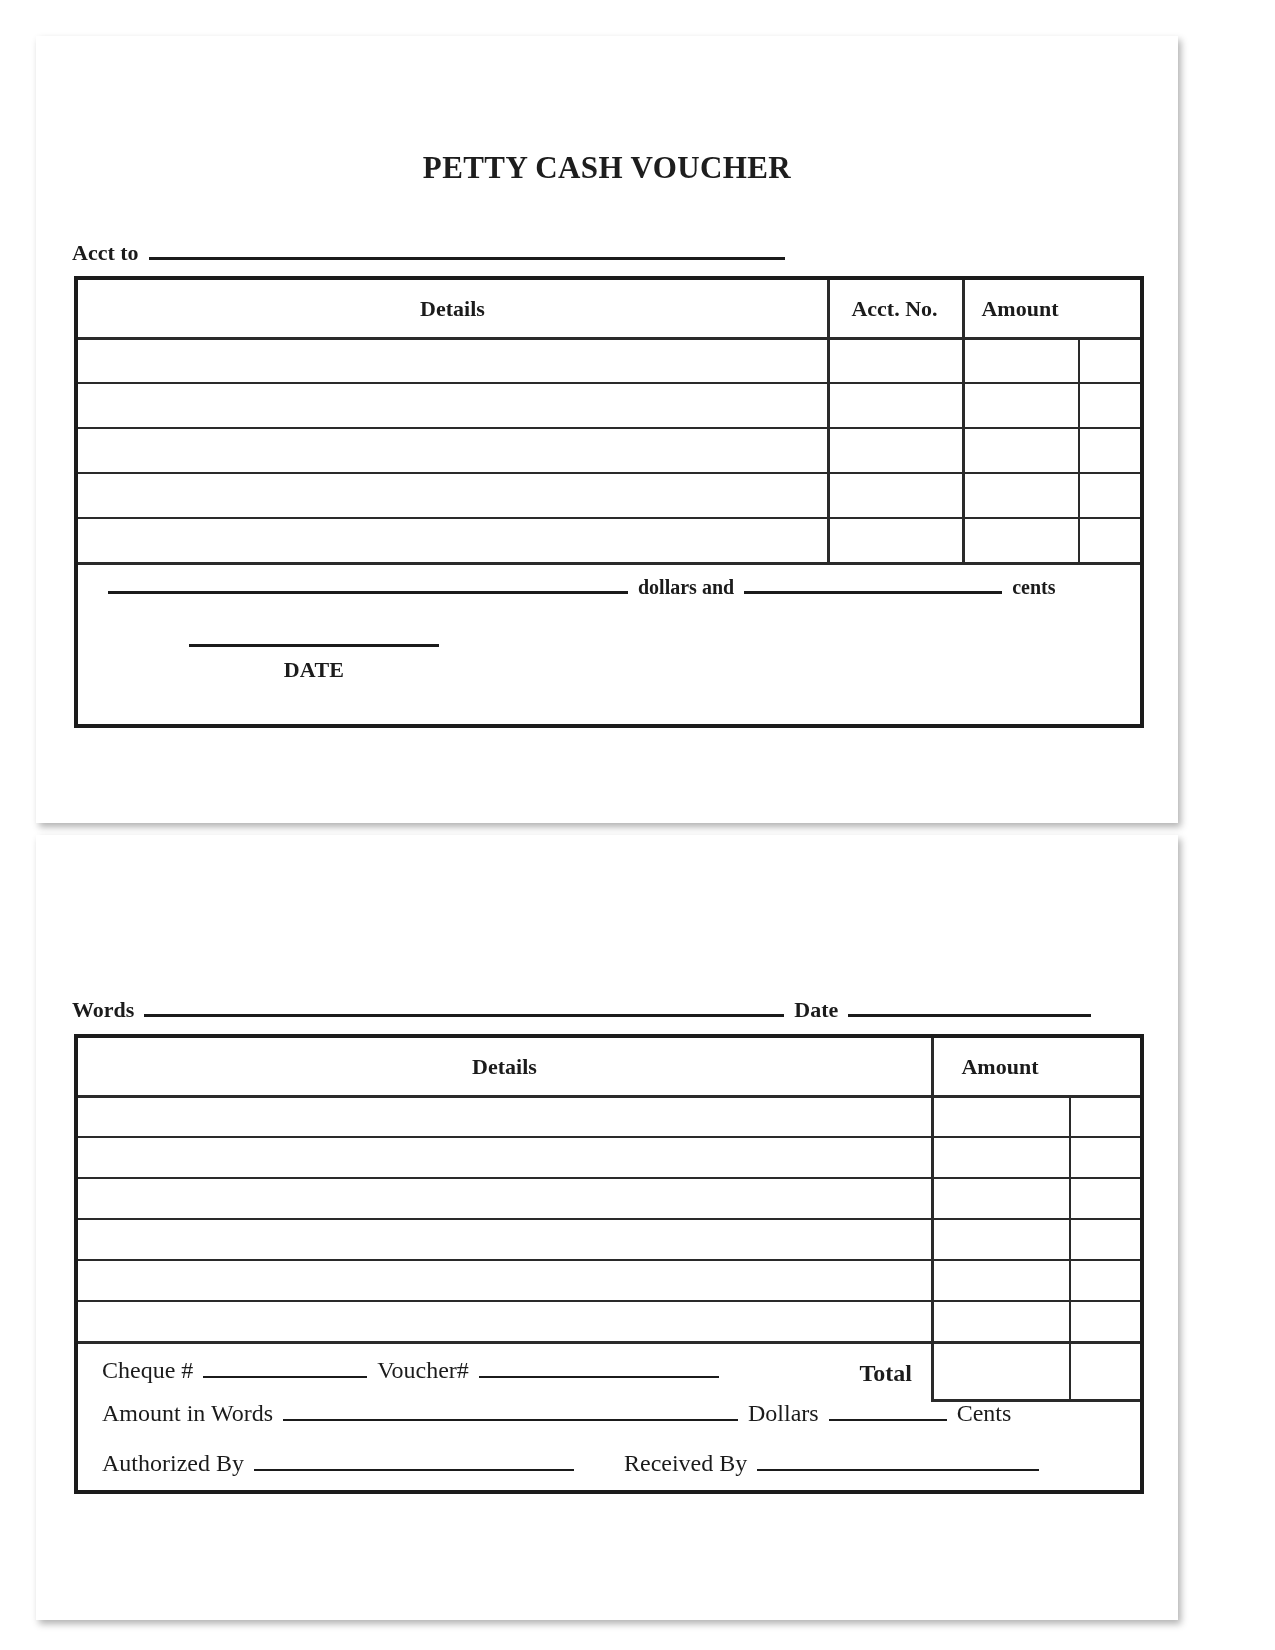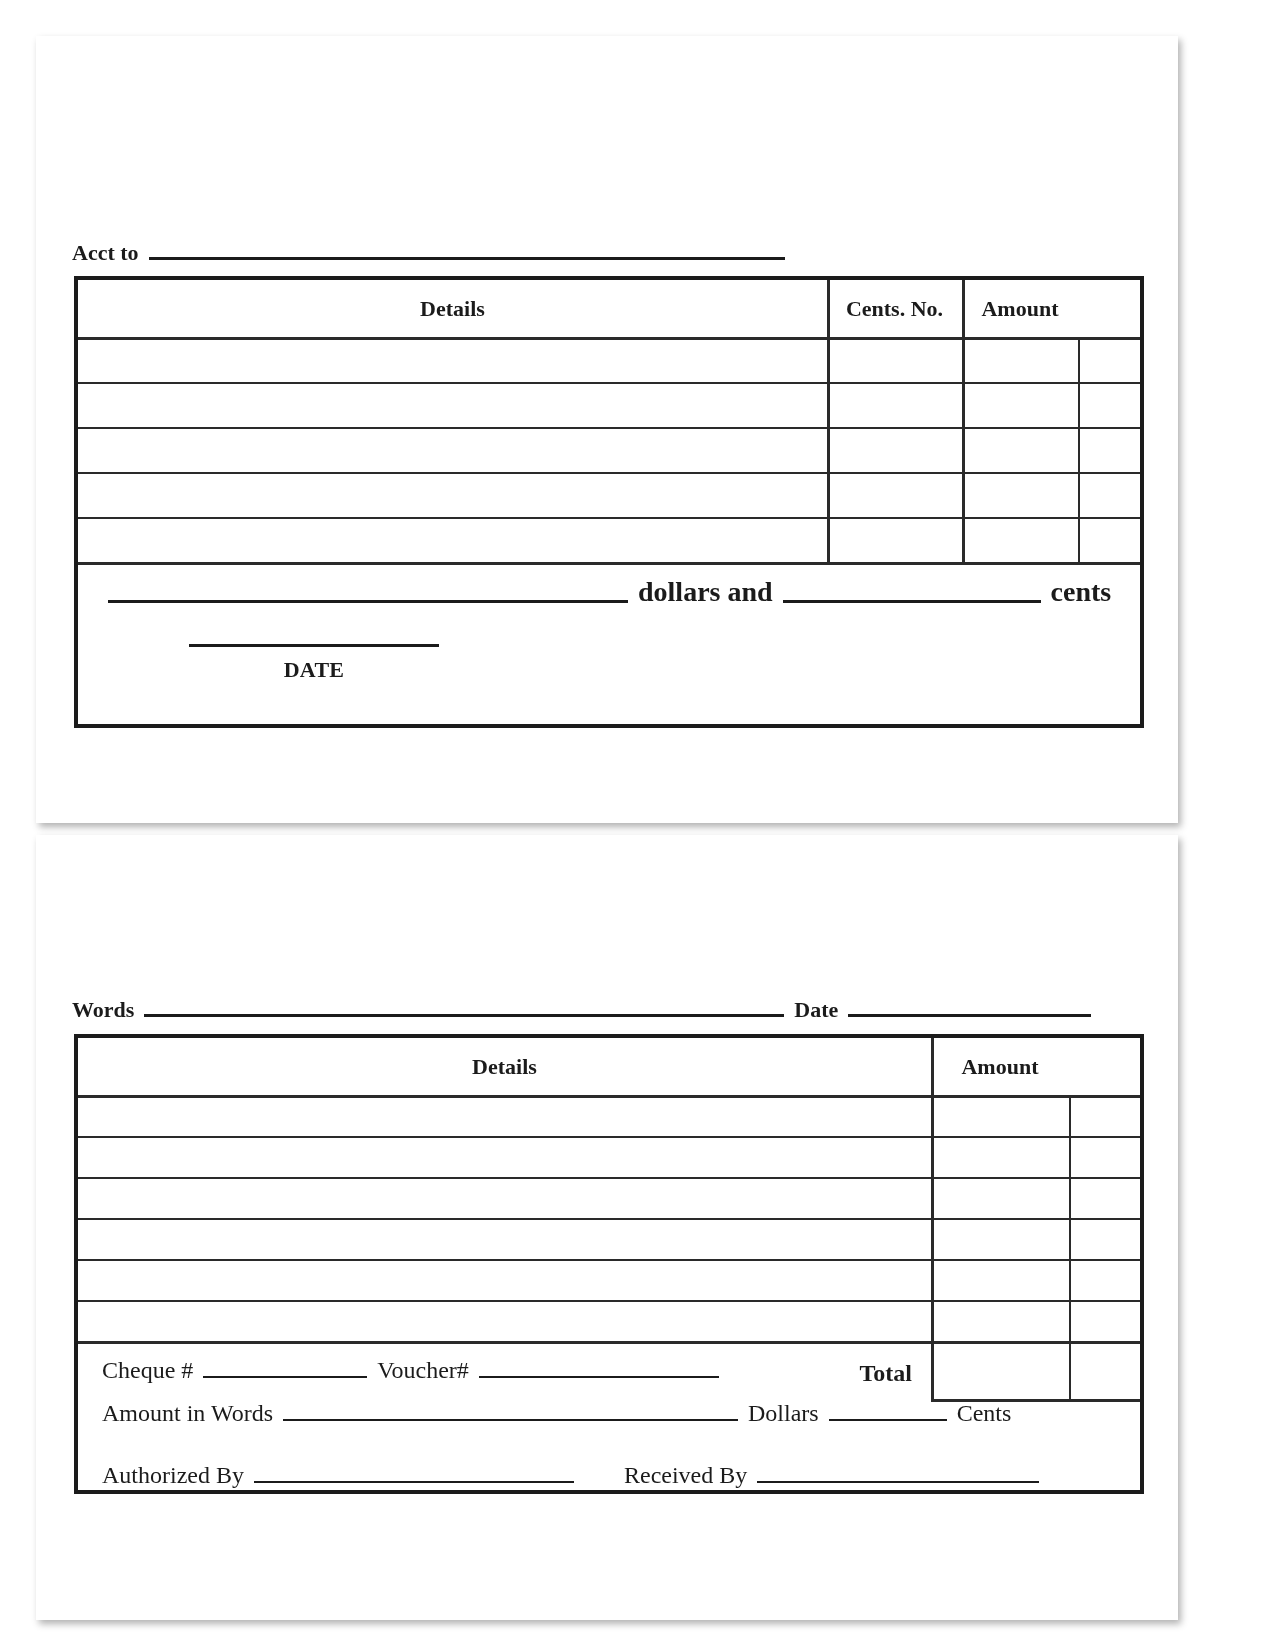--- a/index.html
+++ b/index.html
@@ -112,21 +112,21 @@
     font-size: 22px;
     top: 16px;
   }
 
   
   .words-line {
     position: absolute;
     display: flex;
     align-items: center;
     font-weight: bold;
-    font-size: 28px;
+    font-size: 20px;
     left: 30px;
     right: 24px;
     top: 298px;
   }
   .words-line .rule-dollars { width: 520px; }
   .words-line .rule-cents { width: 260px; }
 
   
   .sig-row {
     position: absolute;
@@ -181,20 +181,21 @@
     font-size: 24px;
   }
 </style>
 </head>
 <body>
 
 <div class="page-stack">
 
   <div class="card card--petty">
 
+    <div class="voucher-title voucher-title--petty" style="top:114px;">PETTY CASH VOUCHER</div>
 
     <div class="field-row" style="left:36px; top:206px;">
       <span class="lbl">Acct to</span>
       <span class="rule" style="width:636px;"></span>
     </div>
 
     <div class="vtable" style="left:38px; top:240px; width:1070px; height:452px;">
       <div class="grid">
 
         <div class="hline heavy" style="top:57px;"></div>
@@ -204,21 +205,21 @@
         <div class="hline" style="top:192px;"></div>
         <div class="hline" style="top:237px;"></div>
         <div class="hline heavy" style="top:282px;"></div>
 
         <div class="vline heavy" style="left:749px; top:0; height:282px;"></div>
         <div class="vline heavy" style="left:884px; top:0; height:282px;"></div>
         <div class="vline" style="left:1000px; top:57px; height:225px;"></div>
       </div>
 
       <div class="col-head" style="left:0; width:749px;">Details</div>
-      <div class="col-head" style="left:749px; width:135px;">Cents. No.</div>
+      <div class="col-head" style="left:749px; width:135px;">Acct. No.</div>
       <div class="col-head" style="left:884px; width:116px;">Amount</div>
 
       <div class="words-line" style="top:296px;">
         <span class="rule rule-dollars" style="width:520px; margin-left:0;"></span>
         <span class="lbl">dollars and</span>
         <span class="rule rule-cents" style="width:258px;"></span>
         <span class="lbl">cents</span>
       </div>
 
       <div class="sig-row" style="top:364px;">
@@ -269,21 +270,21 @@
       </div>
 
       <div class="chq-line chq-row-2" style="left:24px; top:363px;justify-content:center;">
         <span class="lbl">Amount in Words</span>
         <span class="rule thin" style="width:455px;"></span>
         <span class="lbl">Dollars</span>
         <span class="rule thin" style="width:118px;"></span>
         <span class="lbl">Cents</span>
       </div>
 
-      <div class="chq-line chq-row-3" style="left:24px; top:425px;">
+      <div class="chq-line chq-row-3" style="left:24px; top:413px;">
         <span class="lbl">Authorized By</span>
         <span class="rule thin" style="width:320px;"></span>
         <span class="gap" style="display:inline-block; width:40px;"></span>
         <span class="lbl">Received By</span>
         <span class="rule thin" style="width:282px;"></span>
       </div>
     </div>
   </div>
 
 </div>

